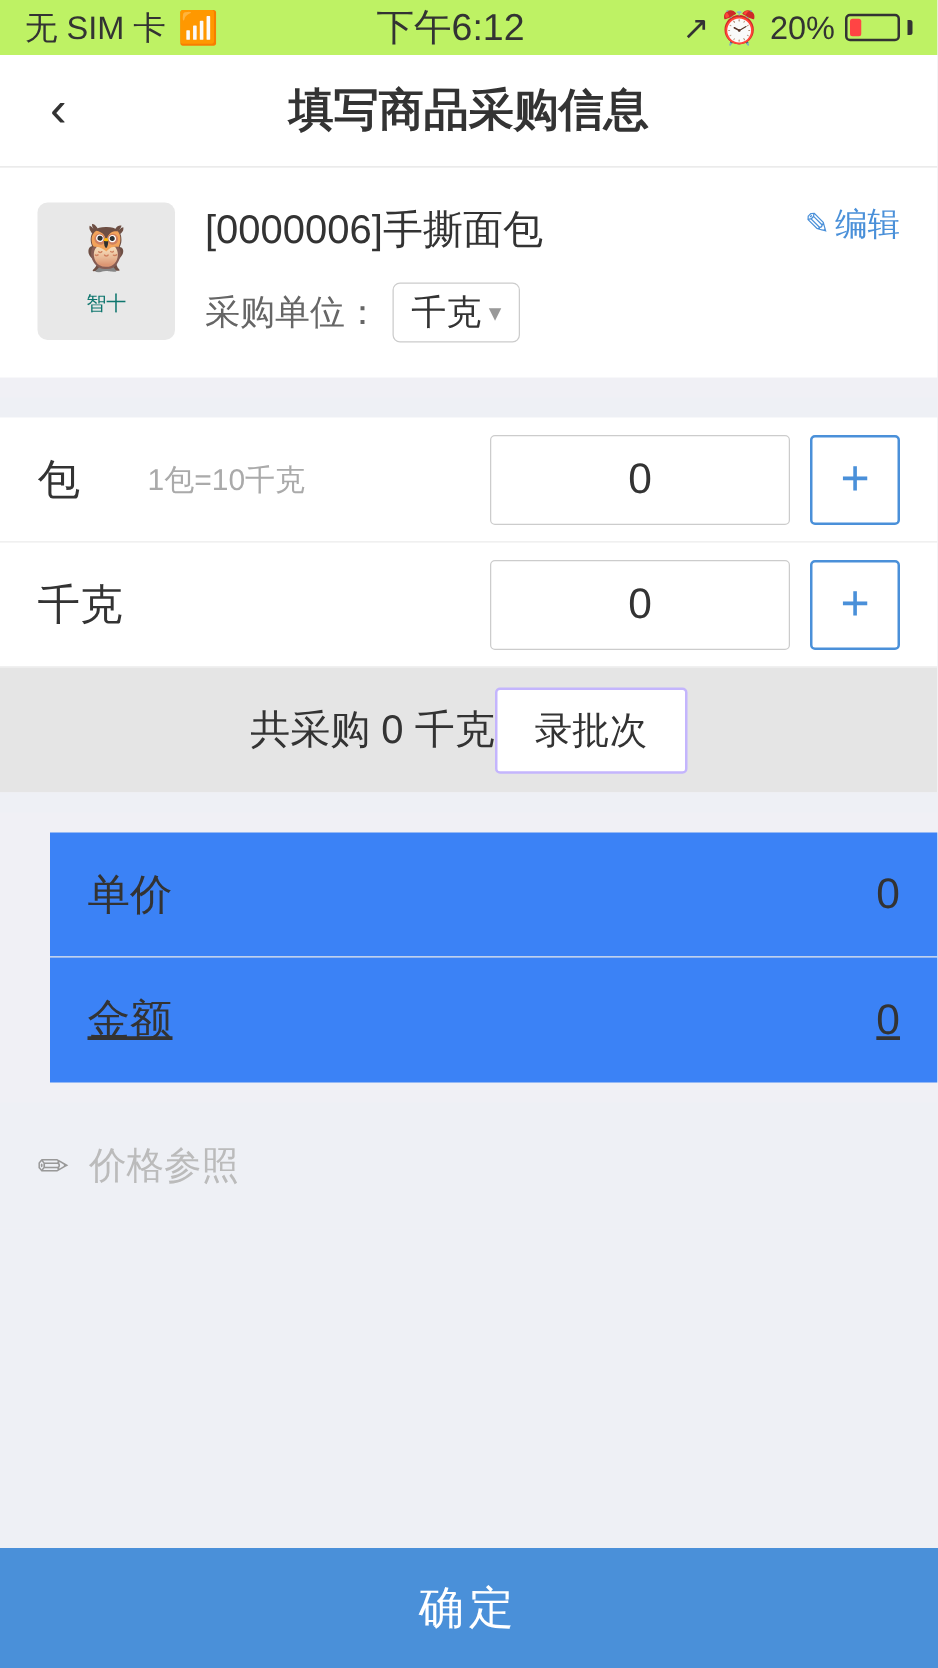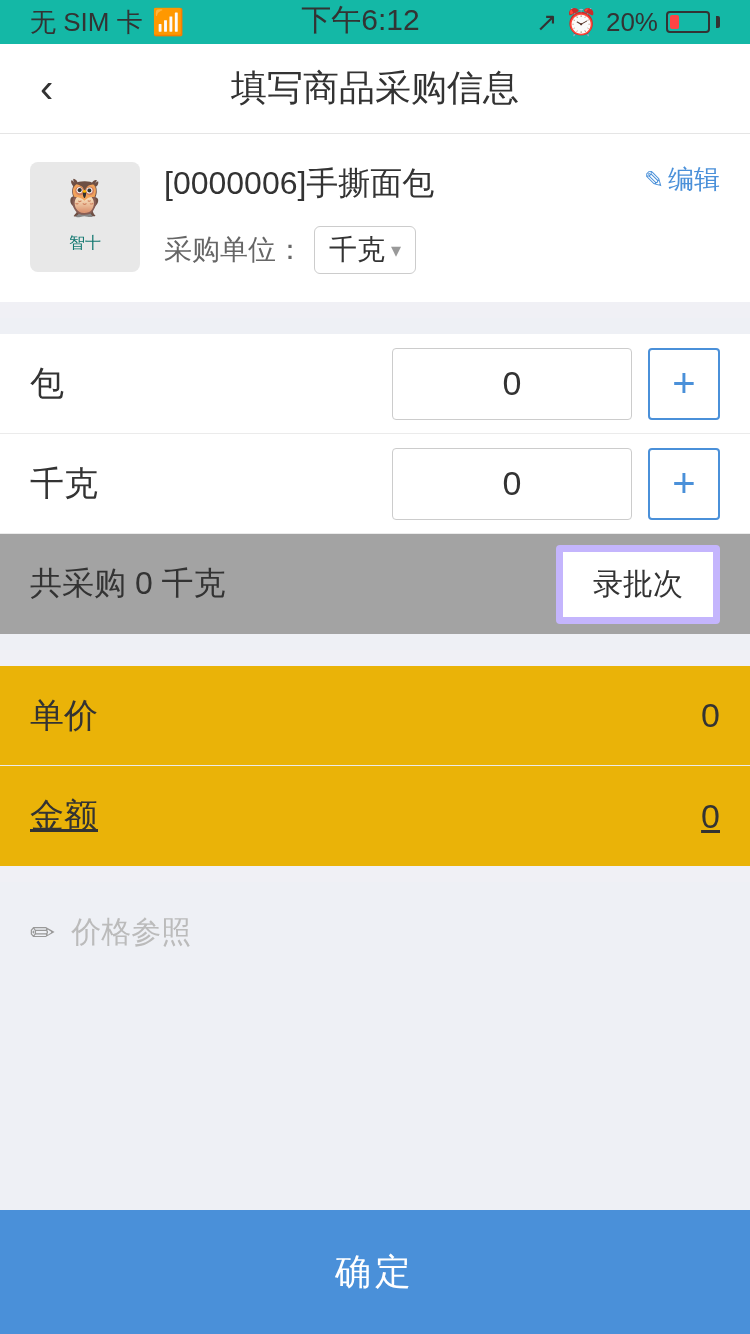--- a/index.html
+++ b/index.html
@@ -8,25 +8,26 @@
       width: 750px;
       min-height: 1334px;
       font-family: -apple-system, 'PingFang SC', 'Helvetica Neue', sans-serif;
       background: #f0f0f5;
       font-size: 32px;
       color: #333;
     }
 
     
     .status-bar {
-      background: #14b8a6;
+      background: #bef264;
       height: 44px;
       display: flex;
+      align-items: center;
       justify-content: space-between;
-      padding: 0 30px;
+      padding: 0 20px;
       font-size: 28px;
       color: #333;
     }
     .status-left {
       display: flex;
       align-items: center;
       gap: 10px;
       font-size: 26px;
     }
     .status-center {
@@ -82,21 +83,21 @@
       font-size: 40px;
       color: #333;
       cursor: pointer;
       padding: 10px;
     }
     .nav-title {
       position: absolute;
       left: 50%;
       transform: translateX(-50%);
       font-size: 36px;
-      font-weight: 400;
+      font-weight: 700;
       color: #333;
     }
 
     
     .product-card {
       background: #fff;
       padding: 28px 30px;
       display: flex;
       align-items: flex-start;
       gap: 24px;
@@ -252,43 +253,44 @@
       align-items: center;
       justify-content: center;
       cursor: pointer;
       flex-shrink: 0;
     }
 
     
     .total-row {
       display: flex;
       align-items: center;
-      justify-content: space-between;
+      justify-content: center;
       padding: 0 30px;
       height: 100px;
-      background: #a3a3a3;
+      background: #e5e5e5;
     }
     .total-text {
       font-size: 32px;
       color: #333;
     }
     .batch-btn {
-      border: 7px solid #c4b5fd;
+      border: 2px solid #c4b5fd;
       border-radius: 4px;
       padding: 12px 30px;
       font-size: 30px;
       color: #333;
       background: #fff;
       cursor: pointer;
     }
 
     
     .info-section {
-      background: #eab308;
+      background: #3b82f6;
       margin-top: 16px;
+      margin-left: 40px;
     }
     .info-row {
       display: flex;
       align-items: center;
       justify-content: space-between;
       padding: 0 30px;
       height: 100px;
       border-bottom: 1px solid #ebebeb;
     }
     .info-row:last-child {
@@ -329,21 +331,21 @@
       flex: 1;
       min-height: 300px;
     }
 
     
     .confirm-btn {
       position: fixed;
       bottom: 0;
       left: 0;
       width: 750px;
-      height: 124px;
+      height: 96px;
       background: #4a90d9;
       color: #fff;
       font-size: 36px;
       display: flex;
       align-items: center;
       justify-content: center;
       cursor: pointer;
       border: none;
       letter-spacing: 4px;
     }
@@ -399,20 +401,21 @@
     </div>
   </div>
 </div>
 
 <div class="divider"></div>
 
 <div class="form-section">
 
   <div class="form-row">
     <span class="form-label">包</span>
+    <span class="form-label-sub">1包=10千克</span>
     <div class="form-input-wrap">
       <input class="qty-input" type="text" value="0" style="">
       <div class="plus-btn">+</div>
     </div>
   </div>
 
   <div class="form-row">
     <span class="form-label">千克</span>
     <div class="form-input-wrap">
       <input class="qty-input" type="text" value="0" style="">

